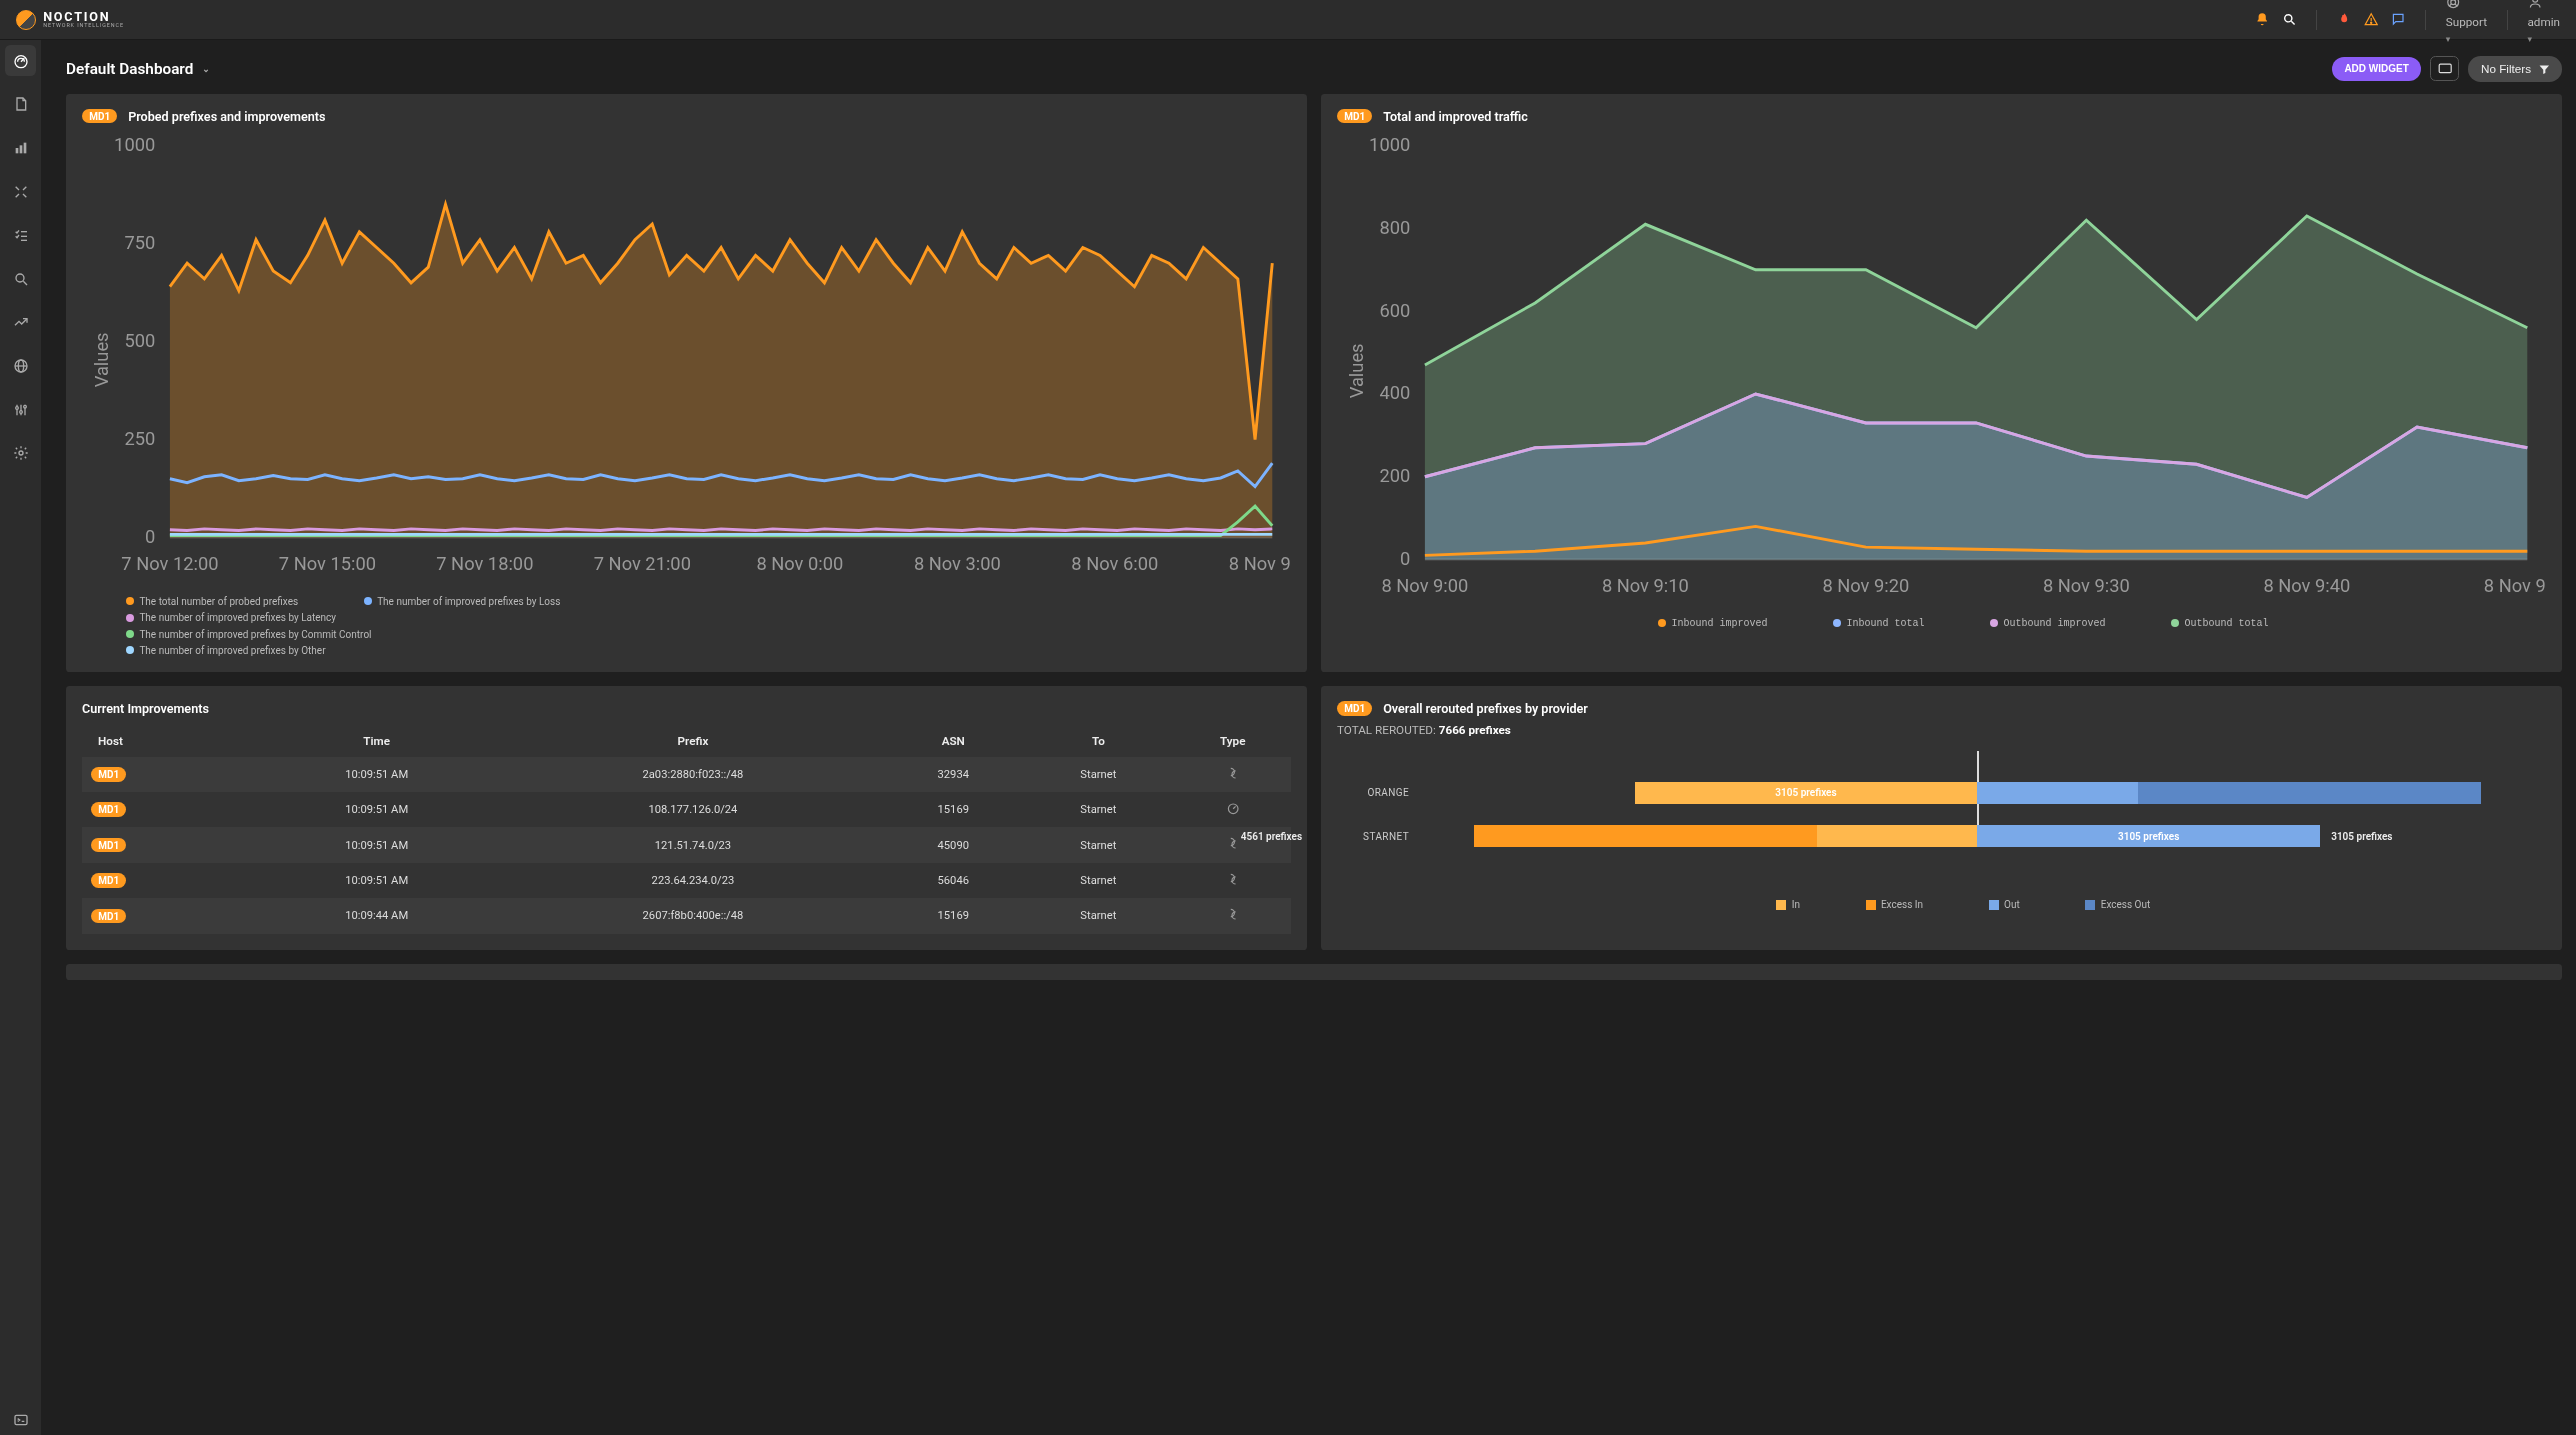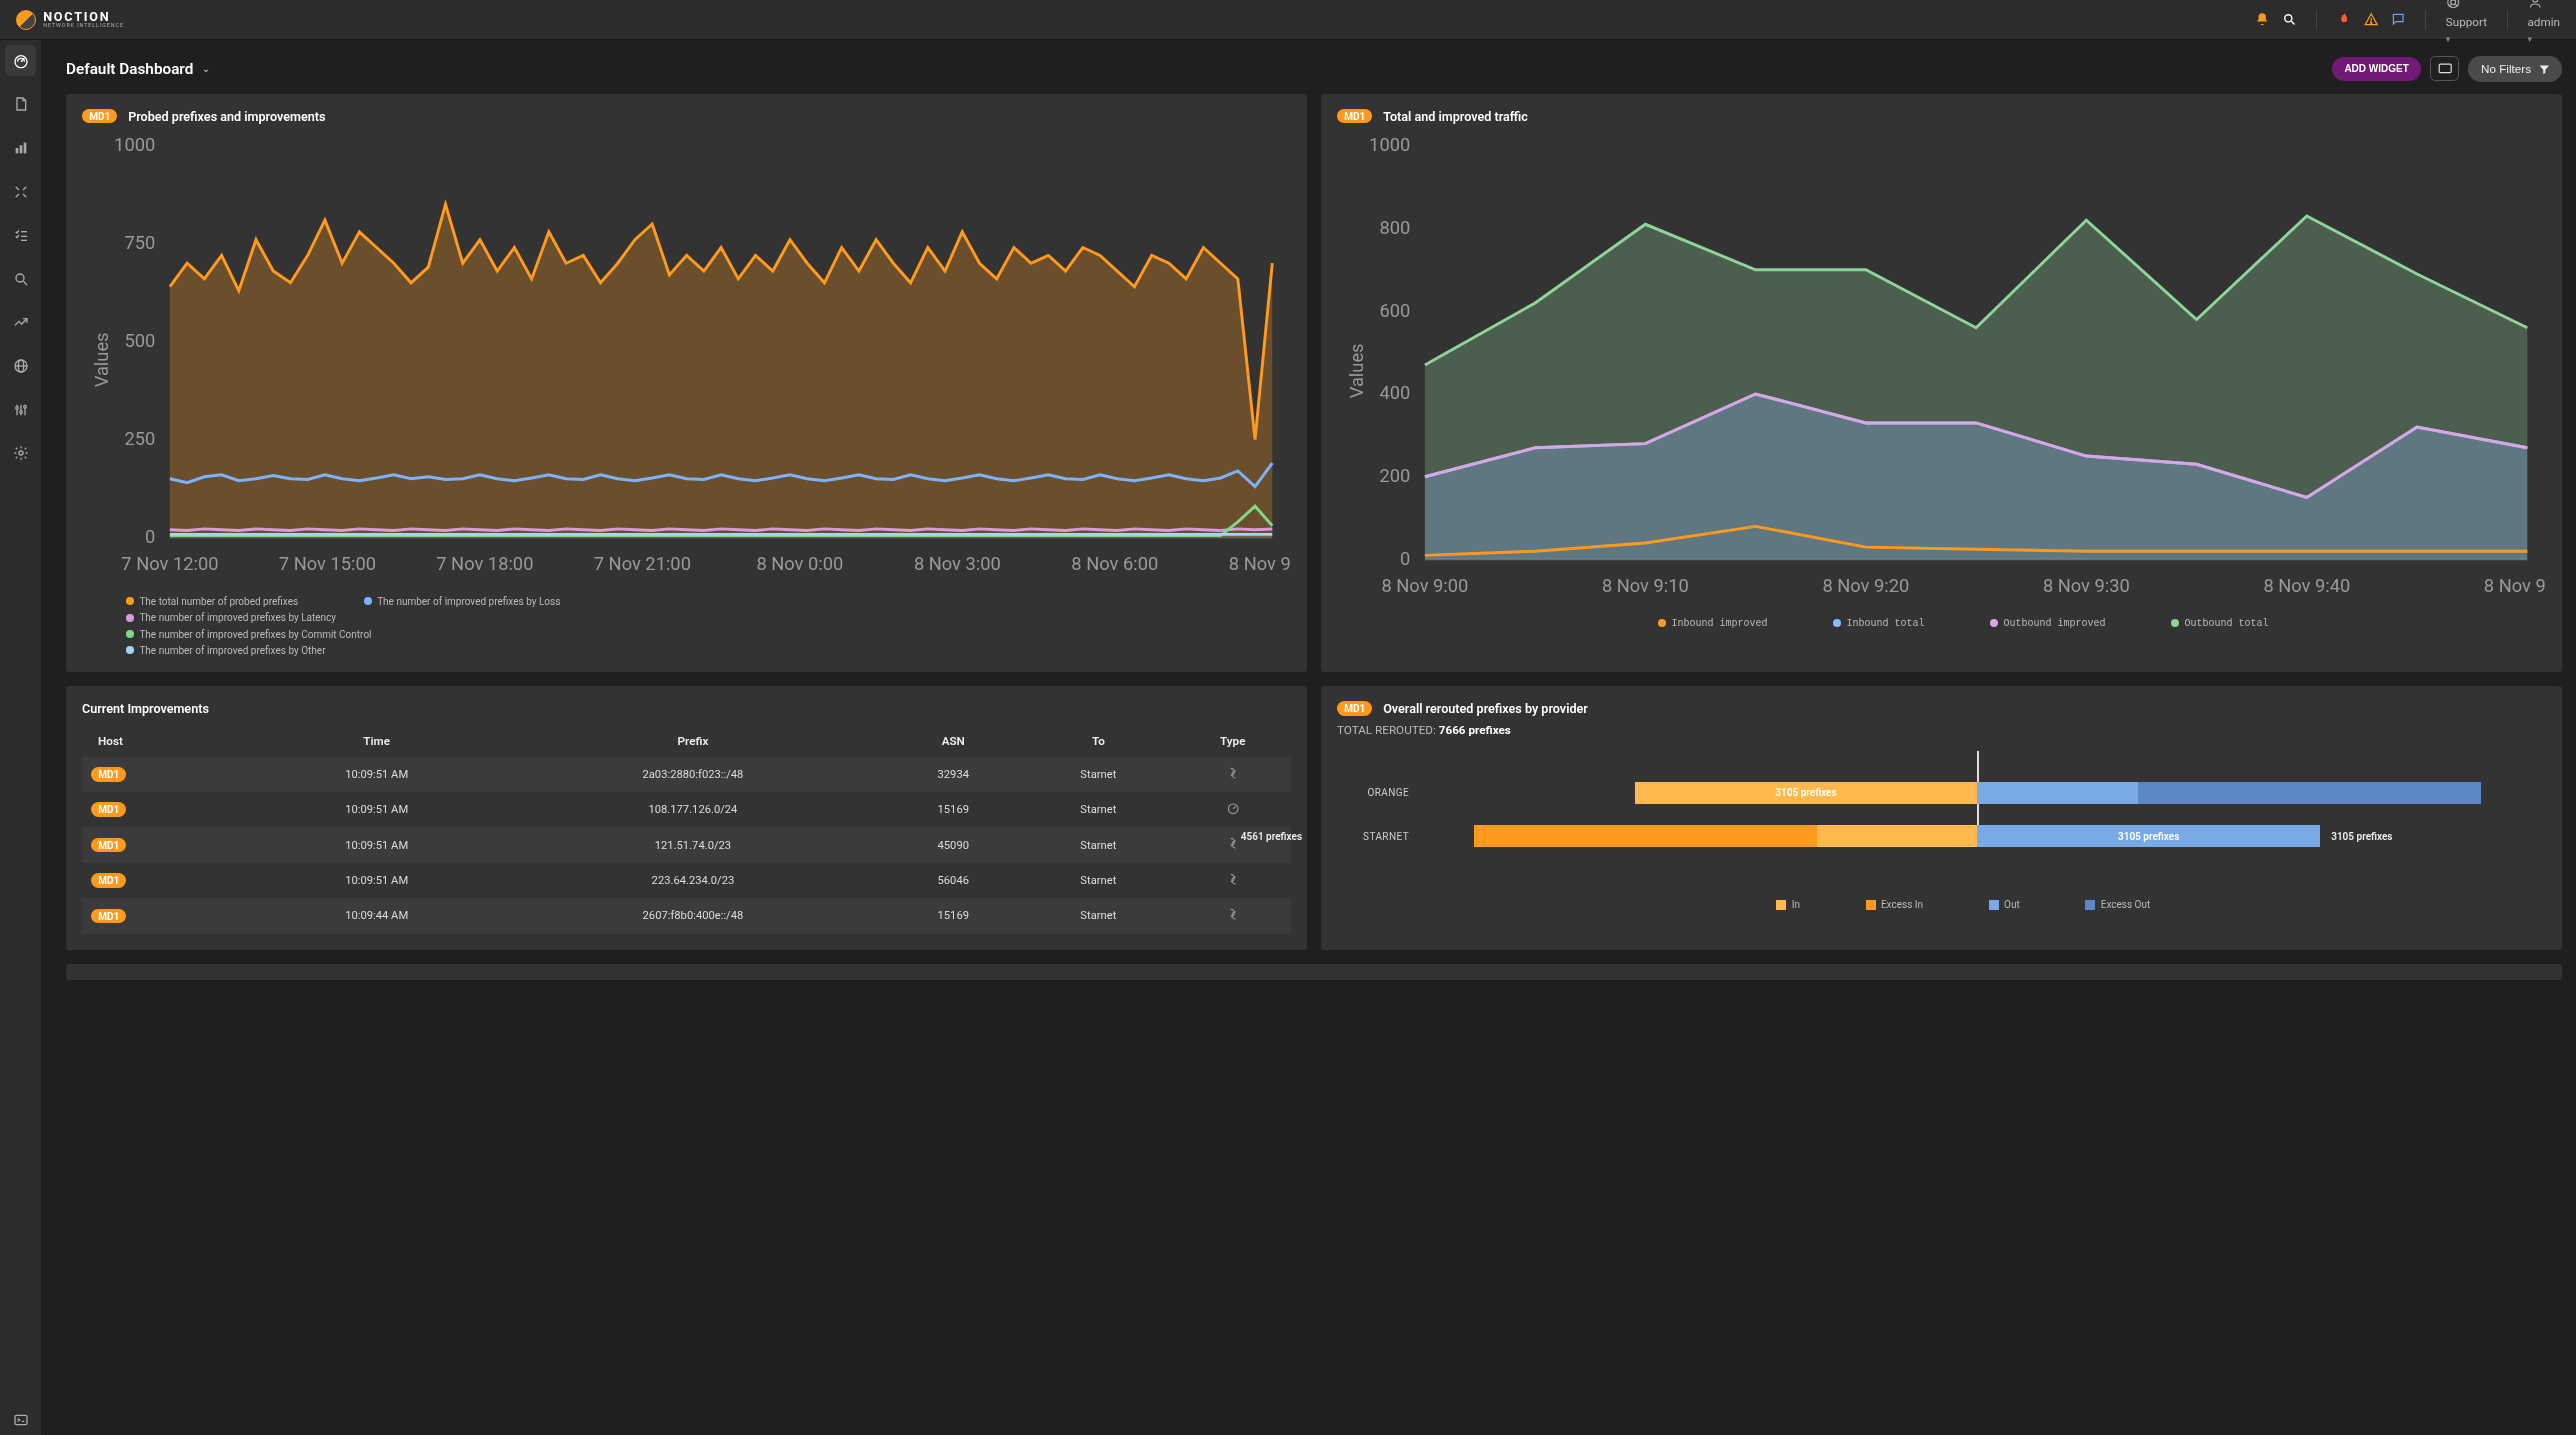--- a/index.html
+++ b/index.html
@@ -53,21 +53,21 @@
   .sidebar .sbitem.active { background:#3a3a3a; color:#fff; }
   .sidebar .spacer { flex:1; }
 
   
   .main { flex:1; padding: 16px 14.4px 27px 25px; }
   .dash-head { display:flex; align-items:center; margin-bottom:12.6px; }
   .dash-title { font-size:15.3px; font-weight:600; color:#fff; display:flex; align-items:center; gap:9px; }
   .dash-title .chev { color:#aaa; }
   .dash-actions { margin-left:auto; display:flex; align-items:center; gap:9px; }
   .btn-orange {
-    background:#701a75; color:#fff; font-weight:700; font-size:10px;
+    background:#8b5cf6; color:#fff; font-weight:700; font-size:10px;
     padding:6.3px 12.6px; border-radius:12.6px; border:none; cursor:pointer;
   }
   .btn-icon {
     width:29px; height:25px; border:0.9px solid #555; border-radius:5.4px;
     display:flex; align-items:center; justify-content:center; color:#ccc; cursor:pointer;
     background:transparent;
   }
   .btn-grey {
     background:#4a4a4a; color:#eee; border:none; padding:6.3px 10.8px 6.3px 12.6px;
     border-radius:12.6px; display:flex; align-items:center; gap:7.2px; cursor:pointer;

